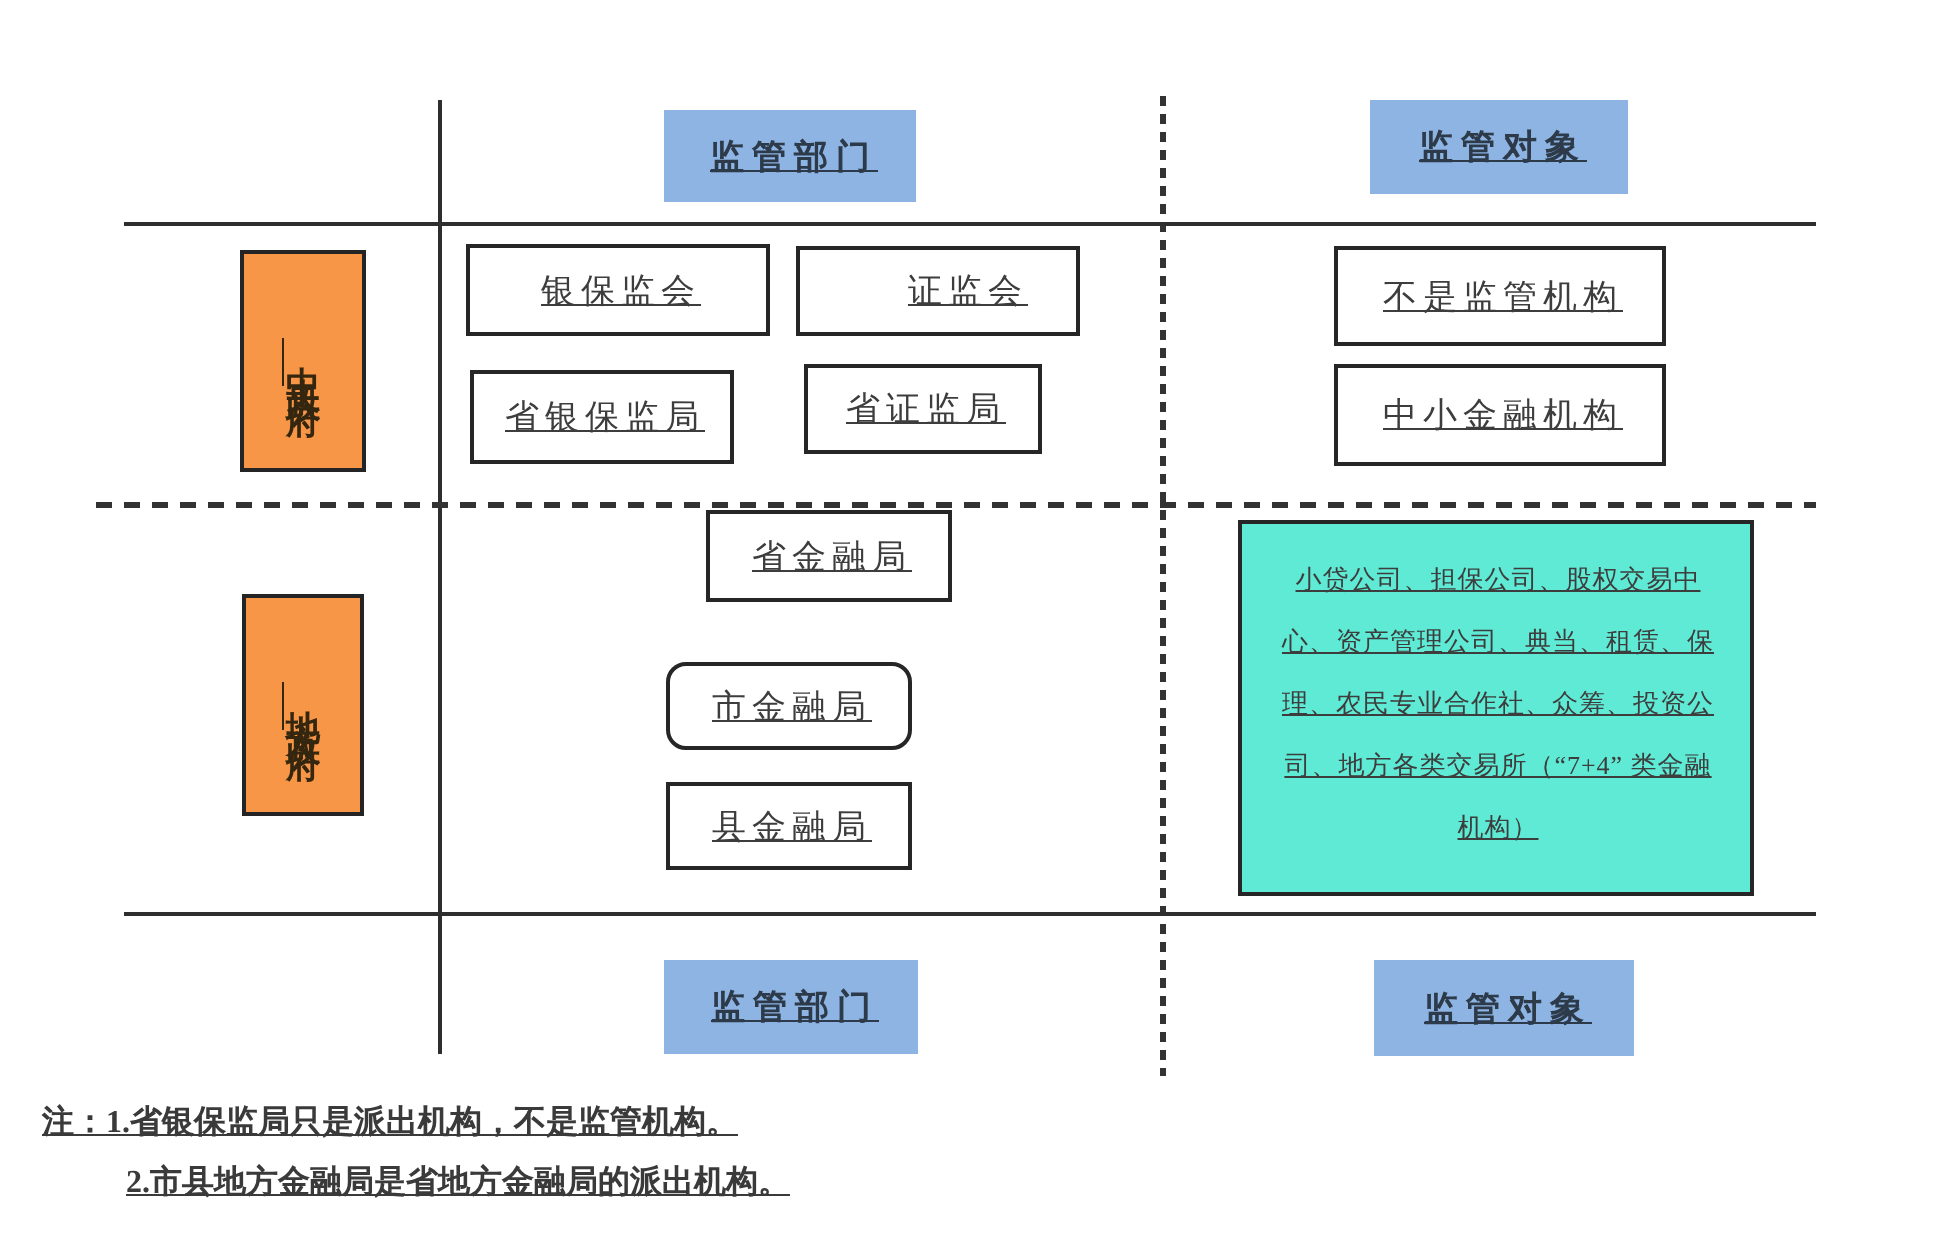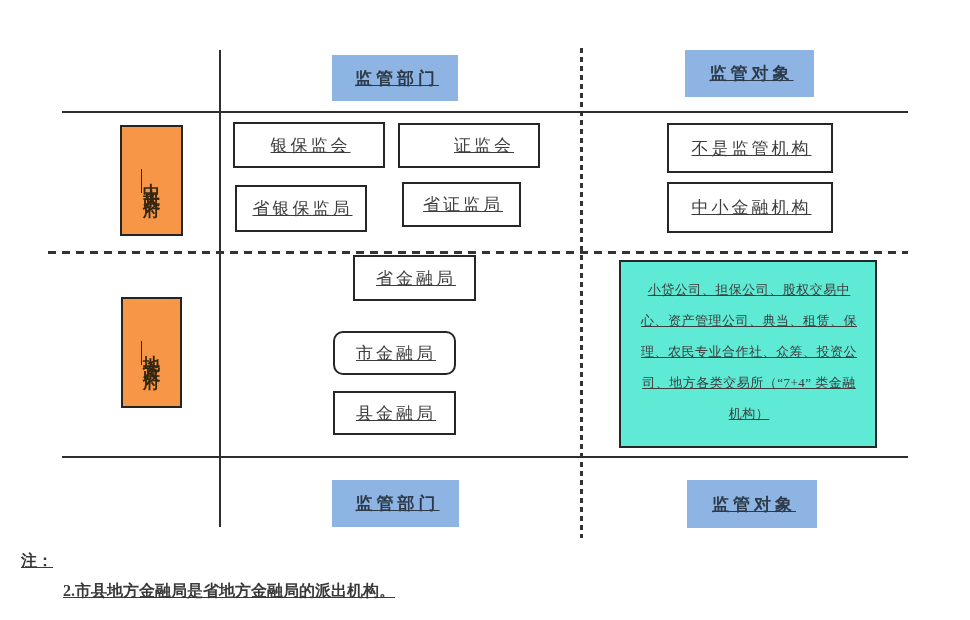--- a/index.html
+++ b/index.html
@@ -128,15 +128,16 @@
   <div class="abs wbox" style="left:667px; top:123px; width:166px; height:50px;">不是监管机构</div>
   <div class="abs wbox" style="left:667px; top:182px; width:166px; height:51px;">中小金融机构</div>
 
   <div class="abs wbox" style="left:333px; top:255px; width:123px; height:46px;margin-left:20px;">省金融局</div>
   <div class="abs wbox" style="left:333px; top:331px; width:123px; height:44px;border-radius:10px;">市金融局</div>
   <div class="abs wbox" style="left:333px; top:391px; width:123px; height:44px;">县金融局</div>
 
   <div class="abs bigbox" style="left:619px; top:260px; width:258px; height:188px;">小贷公司、担保公司、股权交易中心、资产管理公司、典当、租赁、保理、农民专业合作社、众筹、投资公司、地方各类交易所（“7+4” 类金融机构）</div>
 
   <div class="abs note" style="left:21px; top:551px;">注：</div>
+  <div class="abs note" style="left:53px; top:551px;">1.省银保监局只是派出机构，不是监管机构。</div>
   <div class="abs note" style="left:63px; top:581px;">2.市县地方金融局是省地方金融局的派出机构。</div>
 
 </div>
 
 </body></html>

